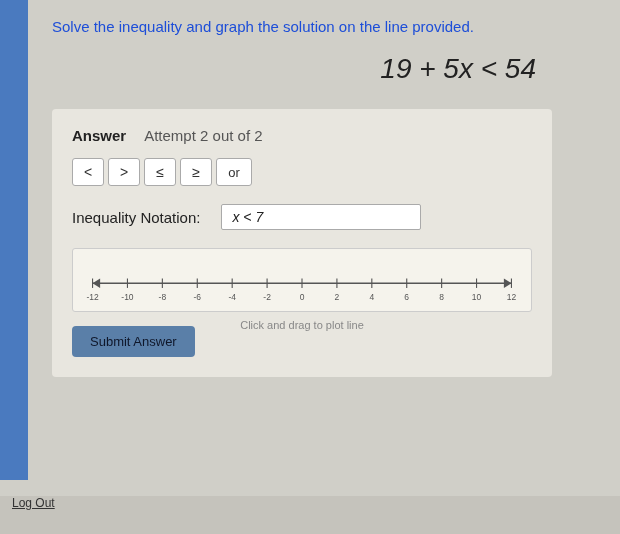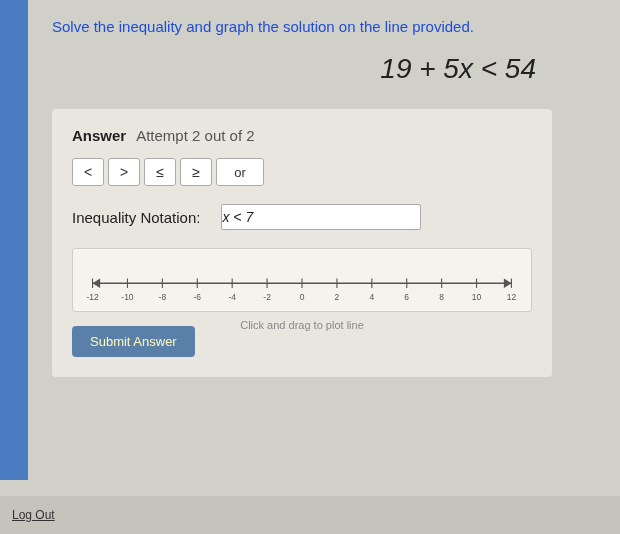--- a/index.html
+++ b/index.html
@@ -43,21 +43,21 @@
     .answer-section {
       background: #e8e6df;
       border-radius: 4px;
       padding: 18px 20px 20px 20px;
       max-width: 500px;
     }
     .answer-header {
       display: flex;
       align-items: center;
       margin-bottom: 14px;
-      gap: 10px;
+      gap: 18px;
     }
     .answer-label {
       font-weight: bold;
       font-size: 15px;
       color: #222;
     }
     .attempt-text {
       font-size: 15px;
       color: #555;
     }
@@ -74,21 +74,21 @@
       background: #fff;
       border-radius: 3px;
       cursor: pointer;
       font-size: 14px;
       display: flex;
       align-items: center;
       justify-content: center;
       color: #333;
     }
     .or-btn {
-      width: 48px;
+      width: 36px;
       height: 28px;
       border: 1px solid #aaa;
       background: #fff;
       border-radius: 3px;
       cursor: pointer;
       font-size: 13px;
       display: flex;
       align-items: center;
       justify-content: center;
       color: #333;
@@ -100,21 +100,21 @@
       gap: 21px;
     }
     .inequality-label {
       font-size: 15px;
       color: #222;
       font-weight: normal;
     }
     .inequality-input {
       border: 1px solid #aaa;
       background: #fff;
-      padding: 4px 0;
+      padding: 4px 10px;
       font-size: 14px;
       border-radius: 2px;
       width: 200px;
       color: #222;
       font-style: italic;
     }
     .number-line-label {
       font-size: 15px;
       color: #222;
       margin-bottom: 10px;
@@ -132,36 +132,36 @@
       width: 100%;
     }
     .click-drag-hint {
       font-size: 11px;
       color: #888;
       text-align: center;
       margin-top: 4px;
     }
     .submit-btn {
       background: #5a7fa8;
-      color: #fef9c3;
+      color: #0f172a;
       border: none;
       padding: 8px 18px;
       border-radius: 4px;
       font-size: 13px;
       cursor: pointer;
     }
     .bottom-bar {
       position: absolute;
       bottom: 0;
       left: 0;
       width: 620px;
       height: 38px;
       background: #c5c3bc;
       display: flex;
-      align-items: center;
+      align-items: flex-start;
       padding-left: 12px;
     }
     .log-out-link {
       font-size: 12px;
       color: #333;
       cursor: pointer;
       text-decoration: underline;
     }
   </style>
 </head>

